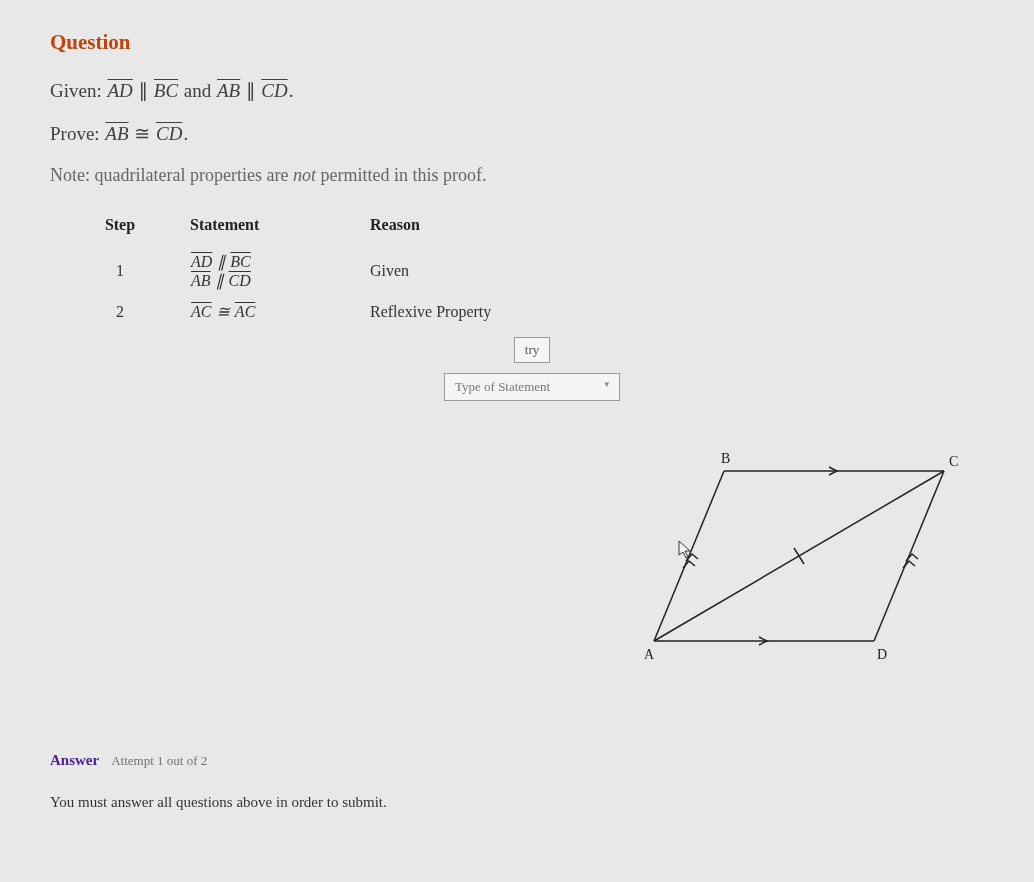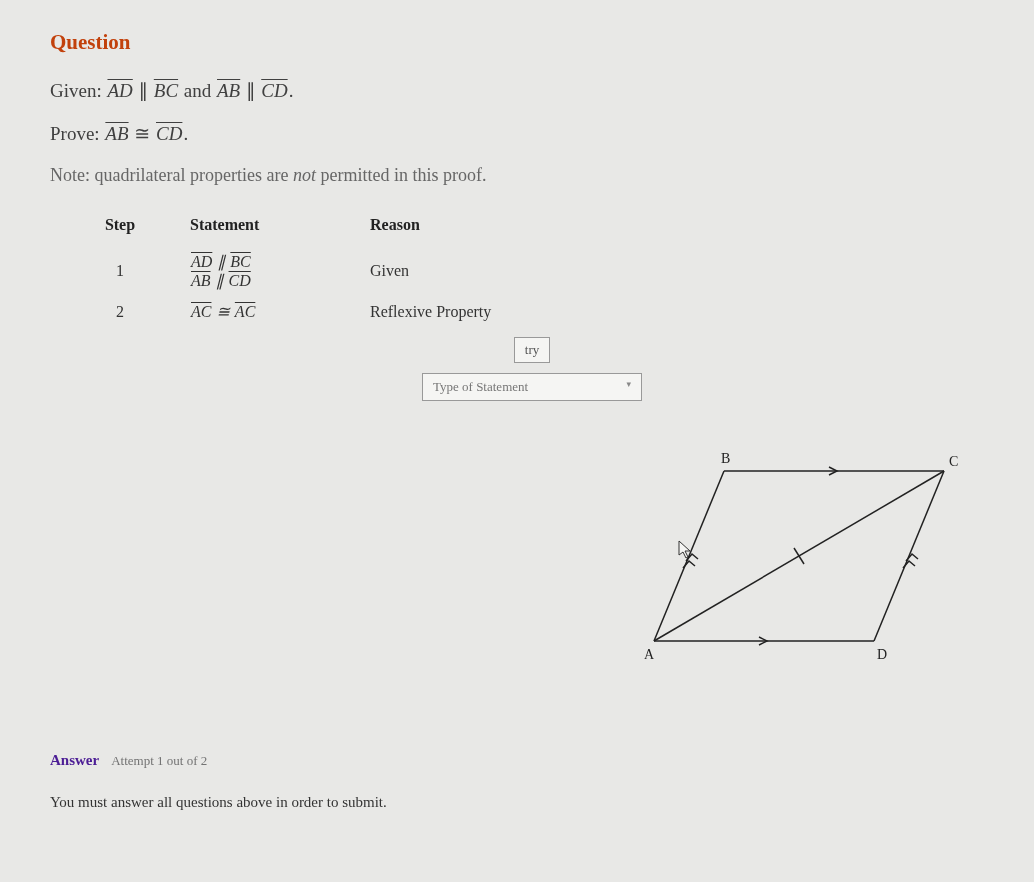--- a/index.html
+++ b/index.html
@@ -75,21 +75,21 @@
       color: #555;
       cursor: pointer;
       font-family: Georgia, serif;
     }
     .type-select {
       border: 1px solid #999;
       background: #f5f5f3;
       padding: 5px 10px;
       font-size: 13px;
       color: #777;
-      width: 220px;
+      width: 176px;
       display: flex;
       justify-content: space-between;
       cursor: pointer;
       font-family: Georgia, serif;
     }
     .chevron {
       font-size: 9px;
       color: #888;
     }
     .figure-area {

